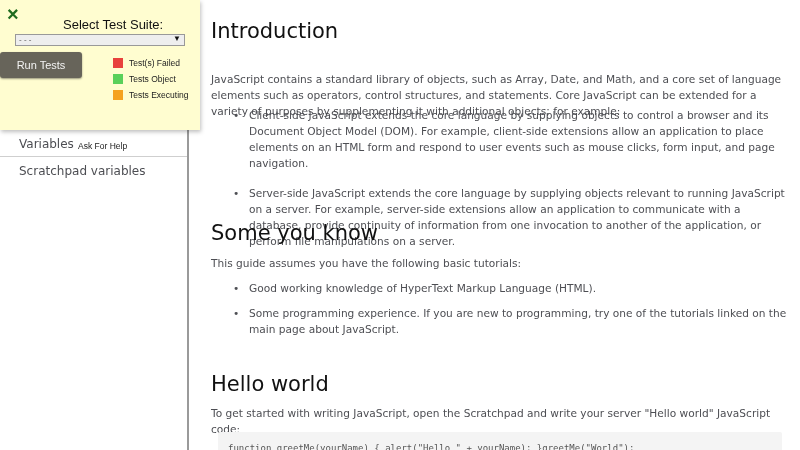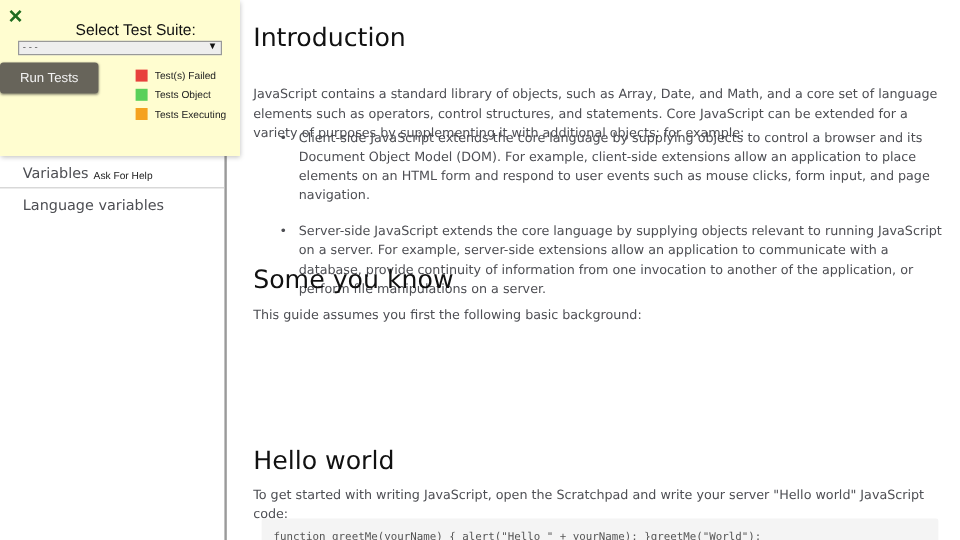--- a/index.html
+++ b/index.html
@@ -41,21 +41,21 @@
   .code-block { position: absolute; left: 7px; top: 432px; width: 564px; height: 30px; background: #f4f4f4; border-radius: 2px; }
   .code-block code { position: absolute; left: 10px; top: 11px; font-family: "DejaVu Sans Mono", monospace; font-size: 9px; color: #555; white-space: pre; }
 </style>
 </head>
 <body>
 
 <div class="sidebar">
   <div class="sidebar-title">JS Document</div>
   <div class="nav-item hello">Hello world</div>
   <div class="nav-item vars">Variables</div>
-  <div class="nav-item decl">Language variables</div>
+  <div class="nav-item decl">Scratchpad variables</div>
 </div>
 
 <div class="test-panel">
   <div class="close-btn">×</div>
   <div class="suite-label">Select Test Suite:</div>
   <div class="suite-select">
     <span>- - -</span>
     <span class="chev">▼</span>
   </div>
   <div class="btn run">Run Tests</div>
@@ -73,22 +73,24 @@
 
 <div class="main">
   <h1 style="top:19px">Introduction</h1>
   <p class="para" style="top:71px">JavaScript contains a standard library of objects, such as Array, Date, and Math, and a core set of language elements such as operators, control structures, and statements. Core JavaScript can be extended for a variety of purposes by supplementing it with additional objects; for example:</p>
   <ul class="bullets" style="top:107px">
     <li style="margin-bottom:14px">Client-side JavaScript extends the core language by supplying objects to control a browser and its Document Object Model (DOM). For example, client-side extensions allow an application to place elements on an HTML form and respond to user events such as mouse clicks, form input, and page navigation.</li>
     <li>Server-side JavaScript extends the core language by supplying objects relevant to running JavaScript on a server. For example, server-side extensions allow an application to communicate with a database, provide continuity of information from one invocation to another of the application, or perform file manipulations on a server.</li>
   </ul>
 
   <h1 style="top:221px">Some you know</h1>
-  <p class="para" style="top:255px">This guide assumes you first the following basic background:</p>
+  <p class="para" style="top:255px">This guide assumes you have the following basic tutorials:</p>
   <ul class="bullets" style="top:280px">
+    <li style="margin-bottom:9px">Good working knowledge of HyperText Markup Language (HTML).</li>
+    <li>Some programming experience. If you are new to programming, try one of the tutorials linked on the main page about JavaScript.</li>
   </ul>
 
   <h1 style="top:372px">Hello world</h1>
   <p class="para" style="top:405px">To get started with writing JavaScript, open the Scratchpad and write your server "Hello world" JavaScript code:</p>
   <div class="code-block">
     <code>function greetMe(yourName) { alert("Hello " + yourName); }greetMe("World");</code>
   </div>
 </div>
 
 </body></html>

